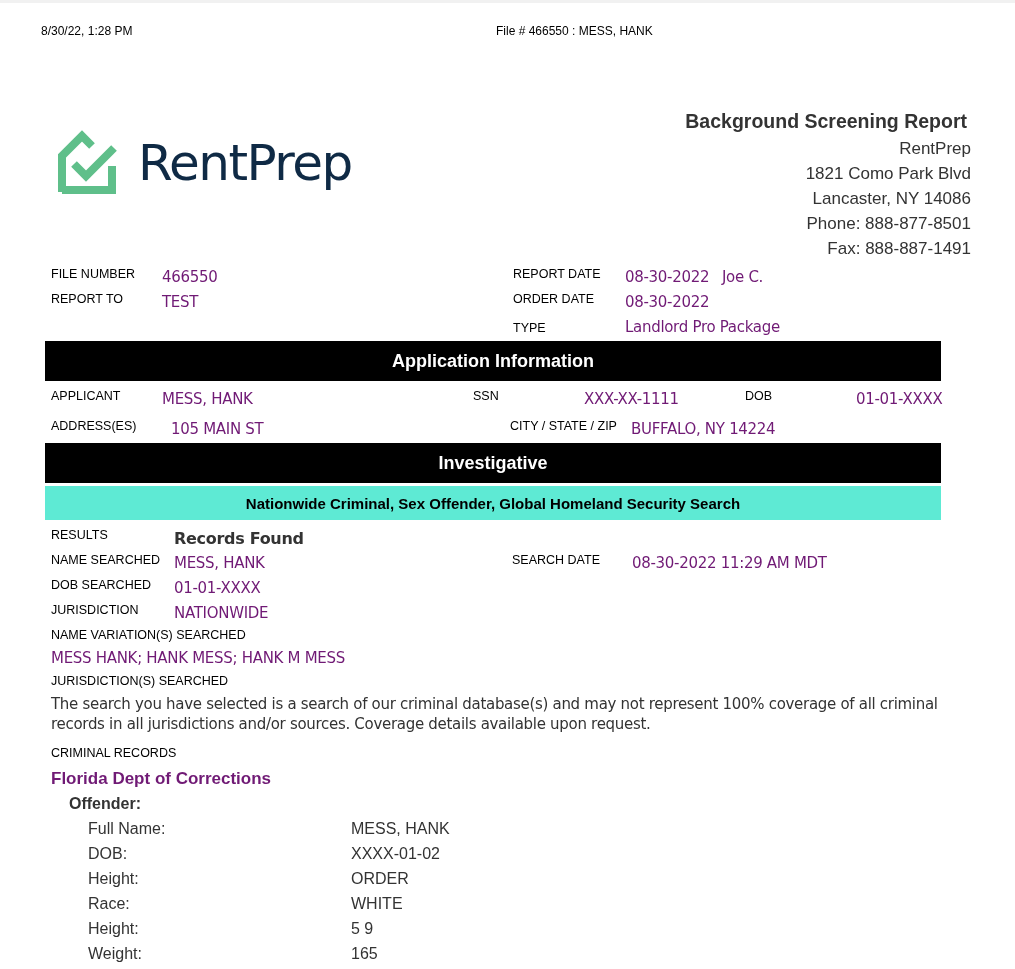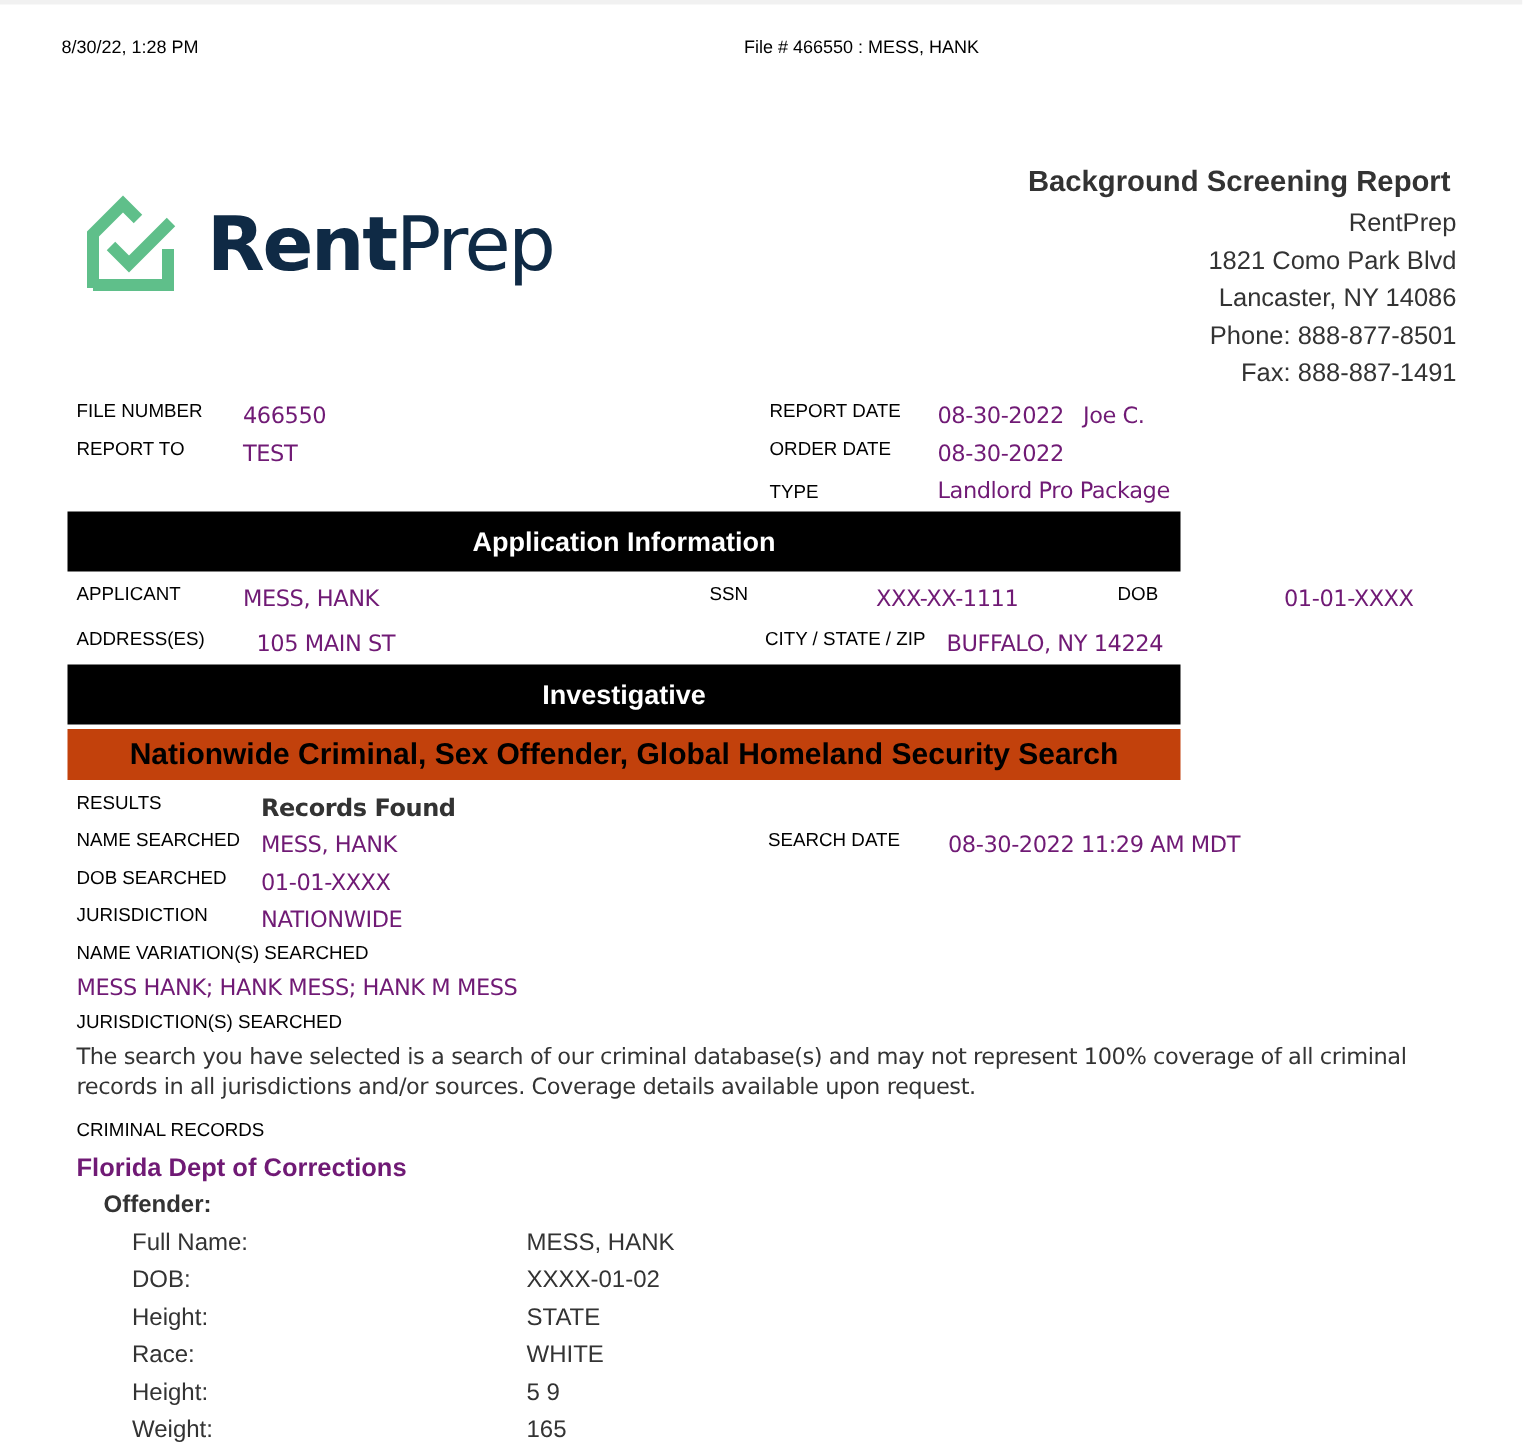--- a/index.html
+++ b/index.html
@@ -3,28 +3,28 @@
 <meta charset="utf-8">
 <style>
   * { margin: 0; padding: 0; box-sizing: border-box; }
   html, body { width: 1015px; height: 969px; overflow: hidden; background: #ffffff; }
   body { position: relative; font-family: "Liberation Sans", sans-serif; color: #222; }
   .topline { position: absolute; left: 0; top: 0; width: 1015px; height: 3px; background: #f1f1f1; }
   .abs { position: absolute; white-space: nowrap; }
   .print-hdr { font-size: 12px; color: #000; }
   .lbl { font-family: "Liberation Sans", sans-serif; font-size: 12.5px; color: #000; }
   .val { font-family: "DejaVu Sans", sans-serif; font-size: 15px; color: #701a75; letter-spacing: -0.3px; }
-  .bar { position: absolute; left: 45px; width: 742px; display: flex; align-items: center; justify-content: center; }
+  .bar { position: absolute; left: 45px; width: 896px; display: flex; align-items: center; justify-content: center; }
   .bar-black { background: #000; color: #fff; font-weight: bold; font-size: 18px; height: 40px; }
-  .bar-gray { background: #c2410c; color: #000; font-weight: bold; font-size: 20px; height: 34px; }
+  .bar-gray { background: #5eead4; color: #000; font-weight: bold; font-size: 15px; height: 34px; }
   .company { font-size: 17px; color: #333; text-align: right; right: 44px; }
   .report-title { font-weight: bold; font-size: 19.5px; color: #333; right: 48px; }
   .logo { position: absolute; left: 56px; top: 130px; display: flex; align-items: center; }
   .logo-text { font-family: "DejaVu Sans", sans-serif; font-size: 50px; color: #0f2a45; letter-spacing: -1.5px; margin-left: 20px; }
-  .logo-text b { font-weight: bold; }
+  .logo-text b { font-weight: normal; }
   .logo-text span { font-weight: normal; }
   .para { font-family: "DejaVu Sans", sans-serif; font-size: 15px; color: #333; line-height: 20px; letter-spacing: -0.3px; }
   .h-source { font-weight: bold; font-size: 17px; color: #701a75; }
   .h-sub { font-weight: bold; font-size: 16px; color: #333; }
   .off-lbl { font-size: 16px; color: #333; }
   .off-val { font-size: 16px; color: #333; }
   .records-found { font-family: "DejaVu Sans", sans-serif; font-weight: bold; font-size: 16px; color: #333; letter-spacing: -0.3px; }
 </style>
 </head>
 <body>
@@ -105,20 +105,20 @@
 
 <div class="abs h-source" style="left:51px; top:769px;">Florida Dept of Corrections</div>
 <div class="abs h-sub" style="left:69px; top:795px;">Offender:</div>
 
 <div>
   <div class="abs off-lbl" style="left:88px; top:820px;">Full Name:</div>
   <div class="abs off-val" style="left:351px; top:820px;">MESS, HANK</div>
   <div class="abs off-lbl" style="left:88px; top:845px;">DOB:</div>
   <div class="abs off-val" style="left:351px; top:845px;">XXXX-01-02</div>
   <div class="abs off-lbl" style="left:88px; top:870px;">Height:</div>
-  <div class="abs off-val" style="left:351px; top:870px;">STATE</div>
+  <div class="abs off-val" style="left:351px; top:870px;">ORDER</div>
   <div class="abs off-lbl" style="left:88px; top:895px;">Race:</div>
   <div class="abs off-val" style="left:351px; top:895px;">WHITE</div>
   <div class="abs off-lbl" style="left:88px; top:920px;">Height:</div>
   <div class="abs off-val" style="left:351px; top:920px;">5 9</div>
   <div class="abs off-lbl" style="left:88px; top:945px;">Weight:</div>
   <div class="abs off-val" style="left:351px; top:945px;">165</div>
 </div>
 
 </body></html>

